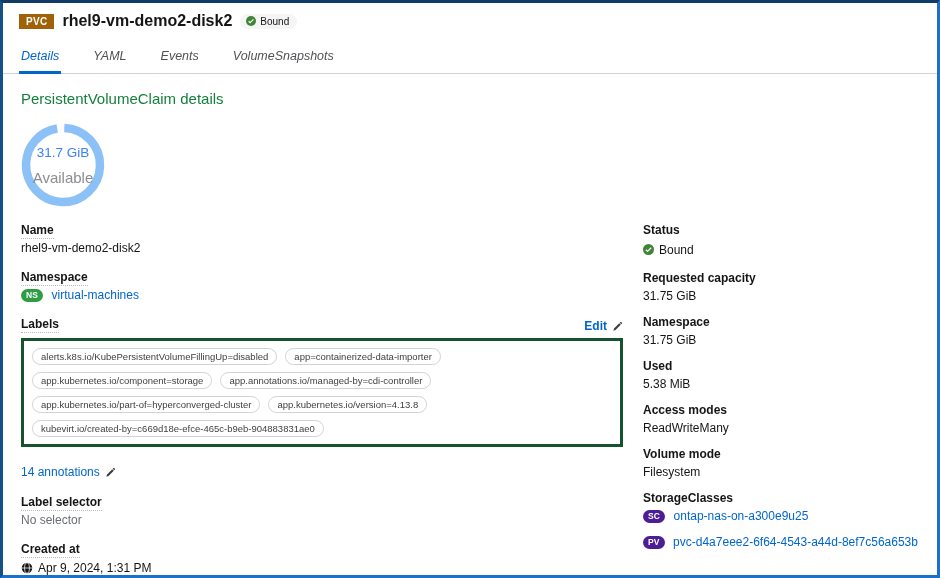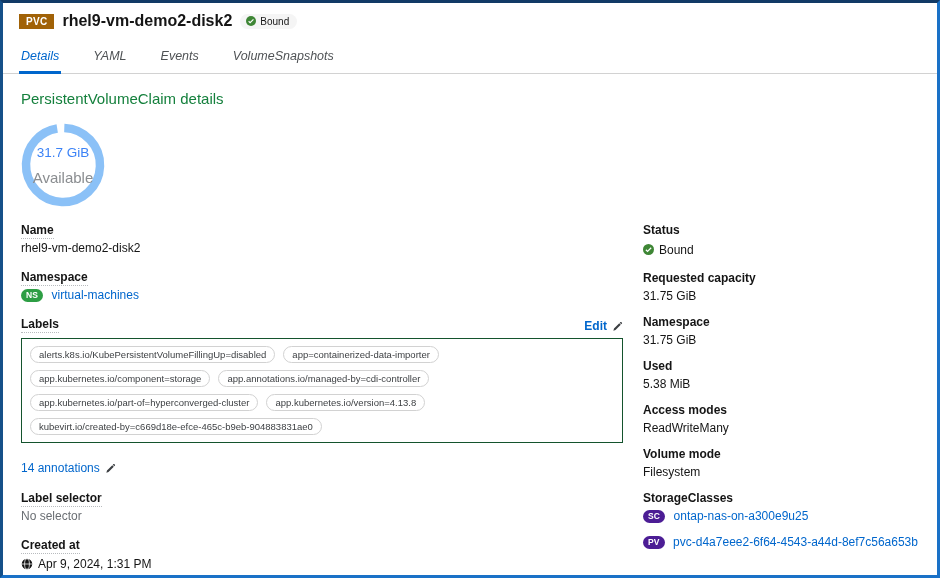--- a/index.html
+++ b/index.html
@@ -49,21 +49,21 @@
   .res-badge {
     display:inline-flex; align-items:center; justify-content:center;
     color:#fff; font-weight:bold; font-size:8.5px; border-radius:10px;
     padding:1.5px 5px; margin-right:5px; vertical-align:1px; letter-spacing:.2px;text-align:center;
   }
   .b-green { background:#2d9e44; }
   .b-blue  { background:#4c1d95; }
   
   .labels-head { display:flex; align-items:flex-end; justify-content:space-between; width:602px; }
   .labels-box {
-    width:602px; border:1px solid #14532d; padding:7px 8px;
+    width:602px; border:3px solid #14532d; padding:7px 8px;
     display:flex; flex-wrap:wrap; gap:7px 8px; margin-top:5px;text-align:center;
   }
   .pill {
     border:1px solid #d2d2d2; border-radius:12px; background:#fff;
     font-size:9.5px; color:#3c3f42; padding:2px 8px; white-space:nowrap;
   }
   .inline-row { display:inline-flex; align-items:center; gap:5px; }
 </style>
 </head>
 <body>

